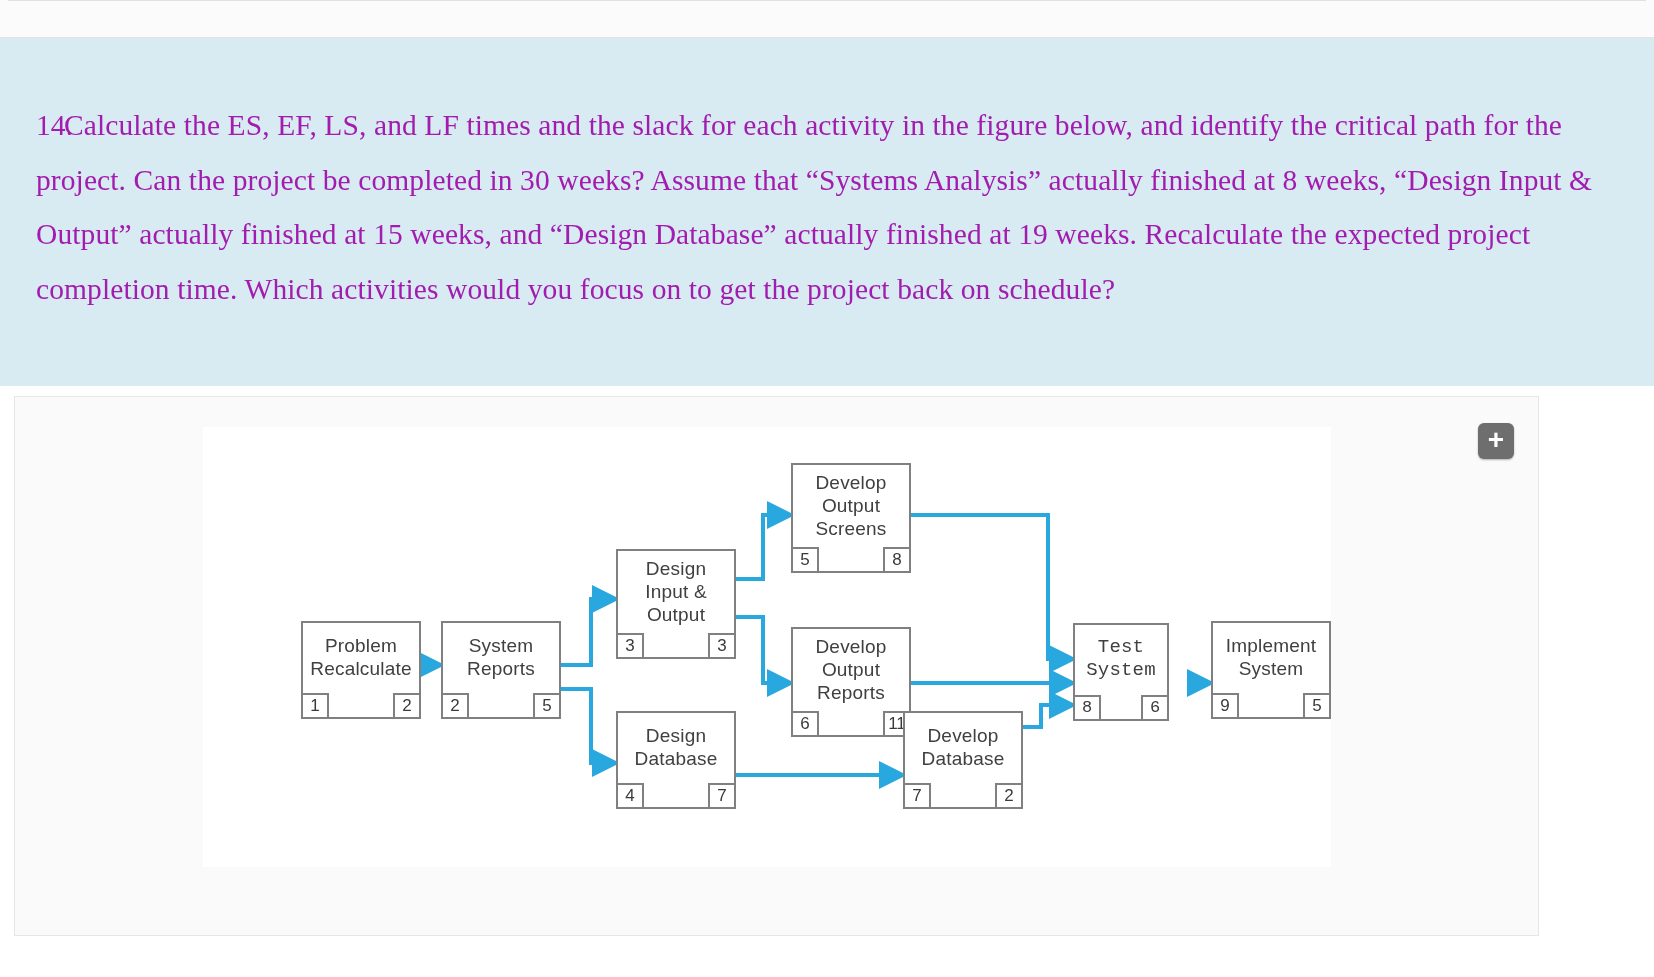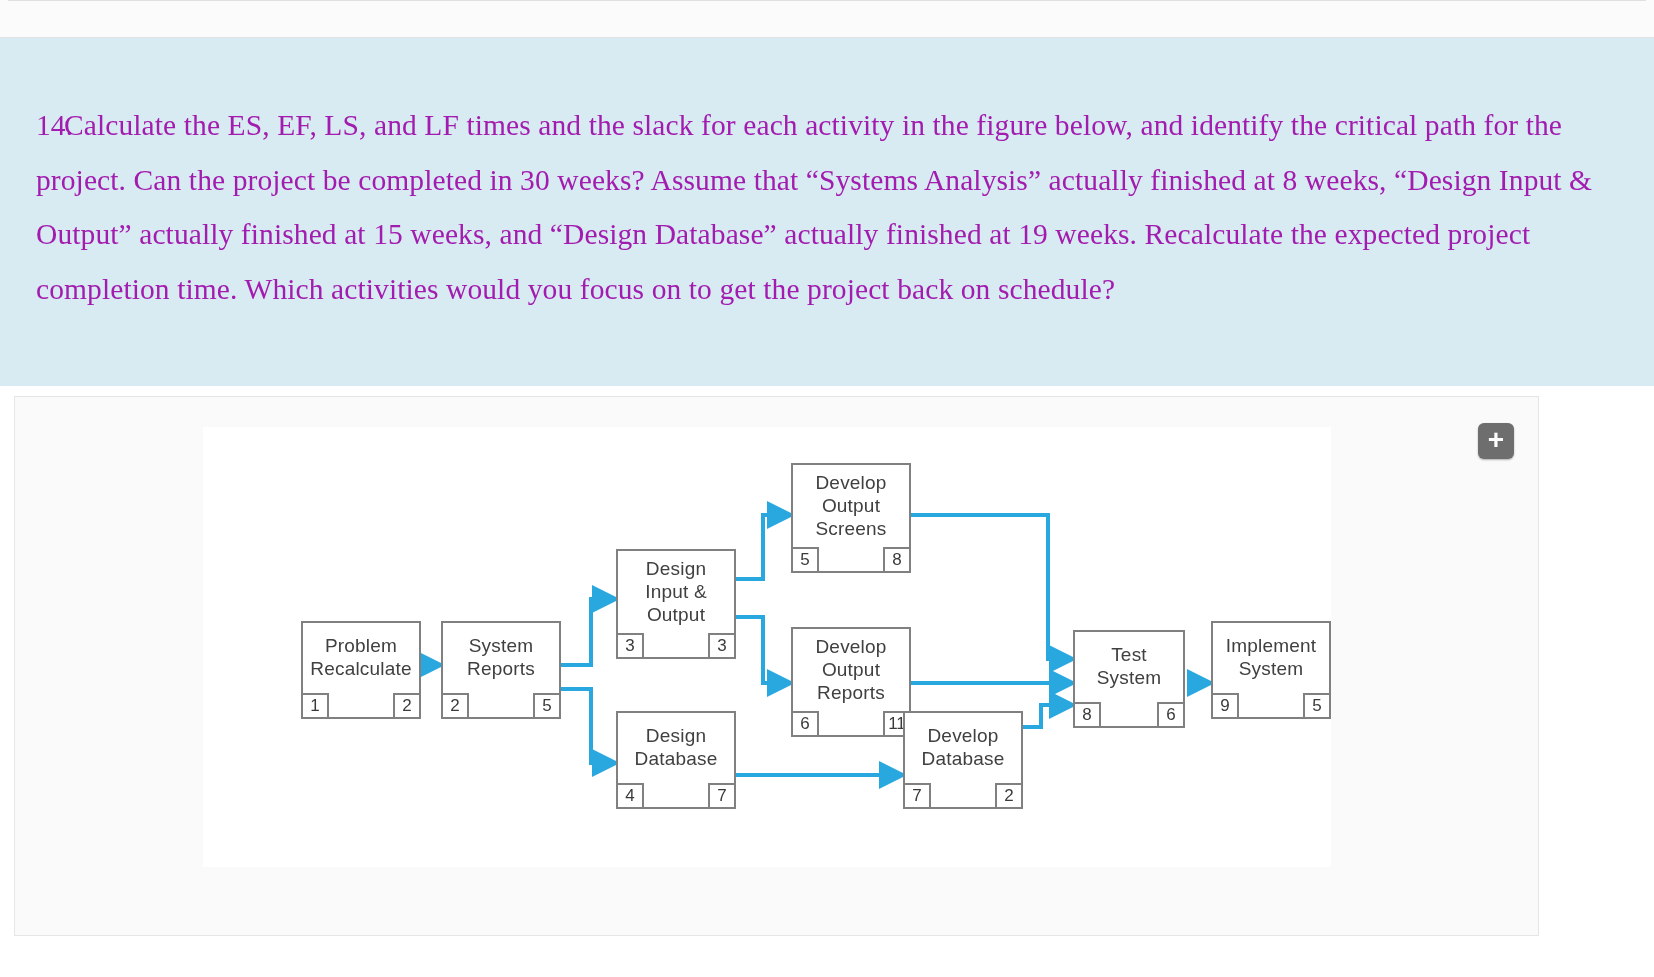--- a/index.html
+++ b/index.html
@@ -303,21 +303,21 @@
           <div class="node-label">
             <span>Develop</span>
             <span>Database</span>
           </div>
           <div class="node-nums">
             <div class="num-box num-left">7</div>
             <div class="num-box num-right">2</div>
           </div>
         </div>
 
-        <div class="node" style="left:870px; top:203px; width:112px; height:98px;">
+        <div class="node" style="left:870px; top:196px; width:96px; height:98px;font-family:Liberation Mono, monospace;">
           <div class="node-label">
             <span>Test</span>
             <span>System</span>
           </div>
           <div class="node-nums">
             <div class="num-box num-left">8</div>
             <div class="num-box num-right">6</div>
           </div>
         </div>
 

